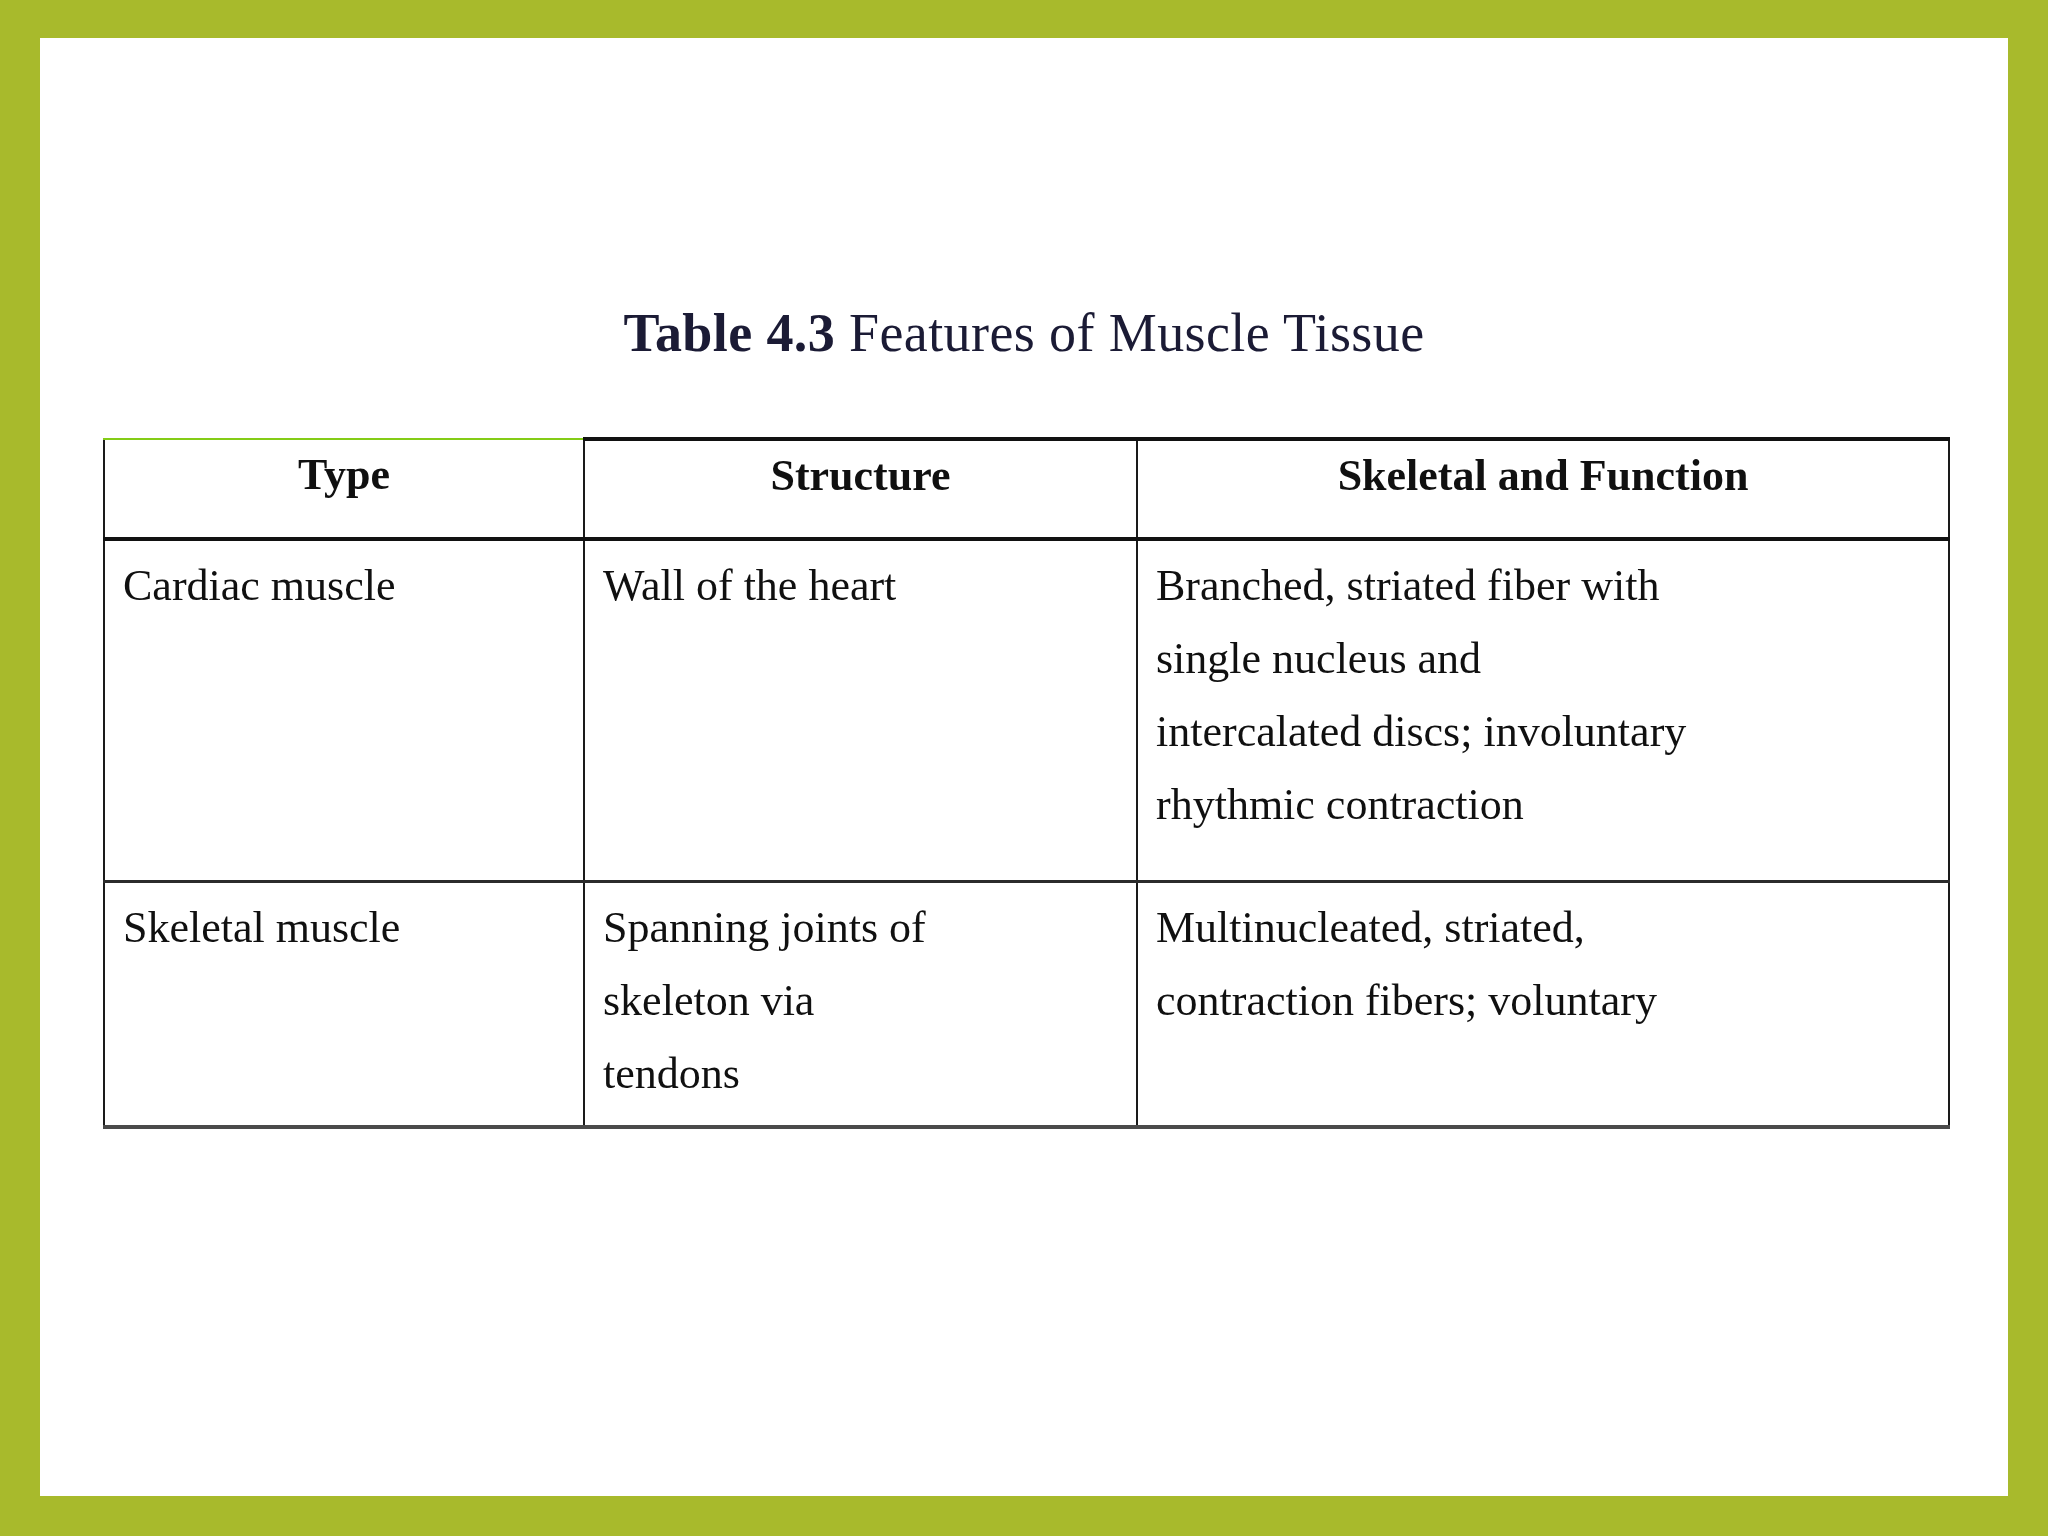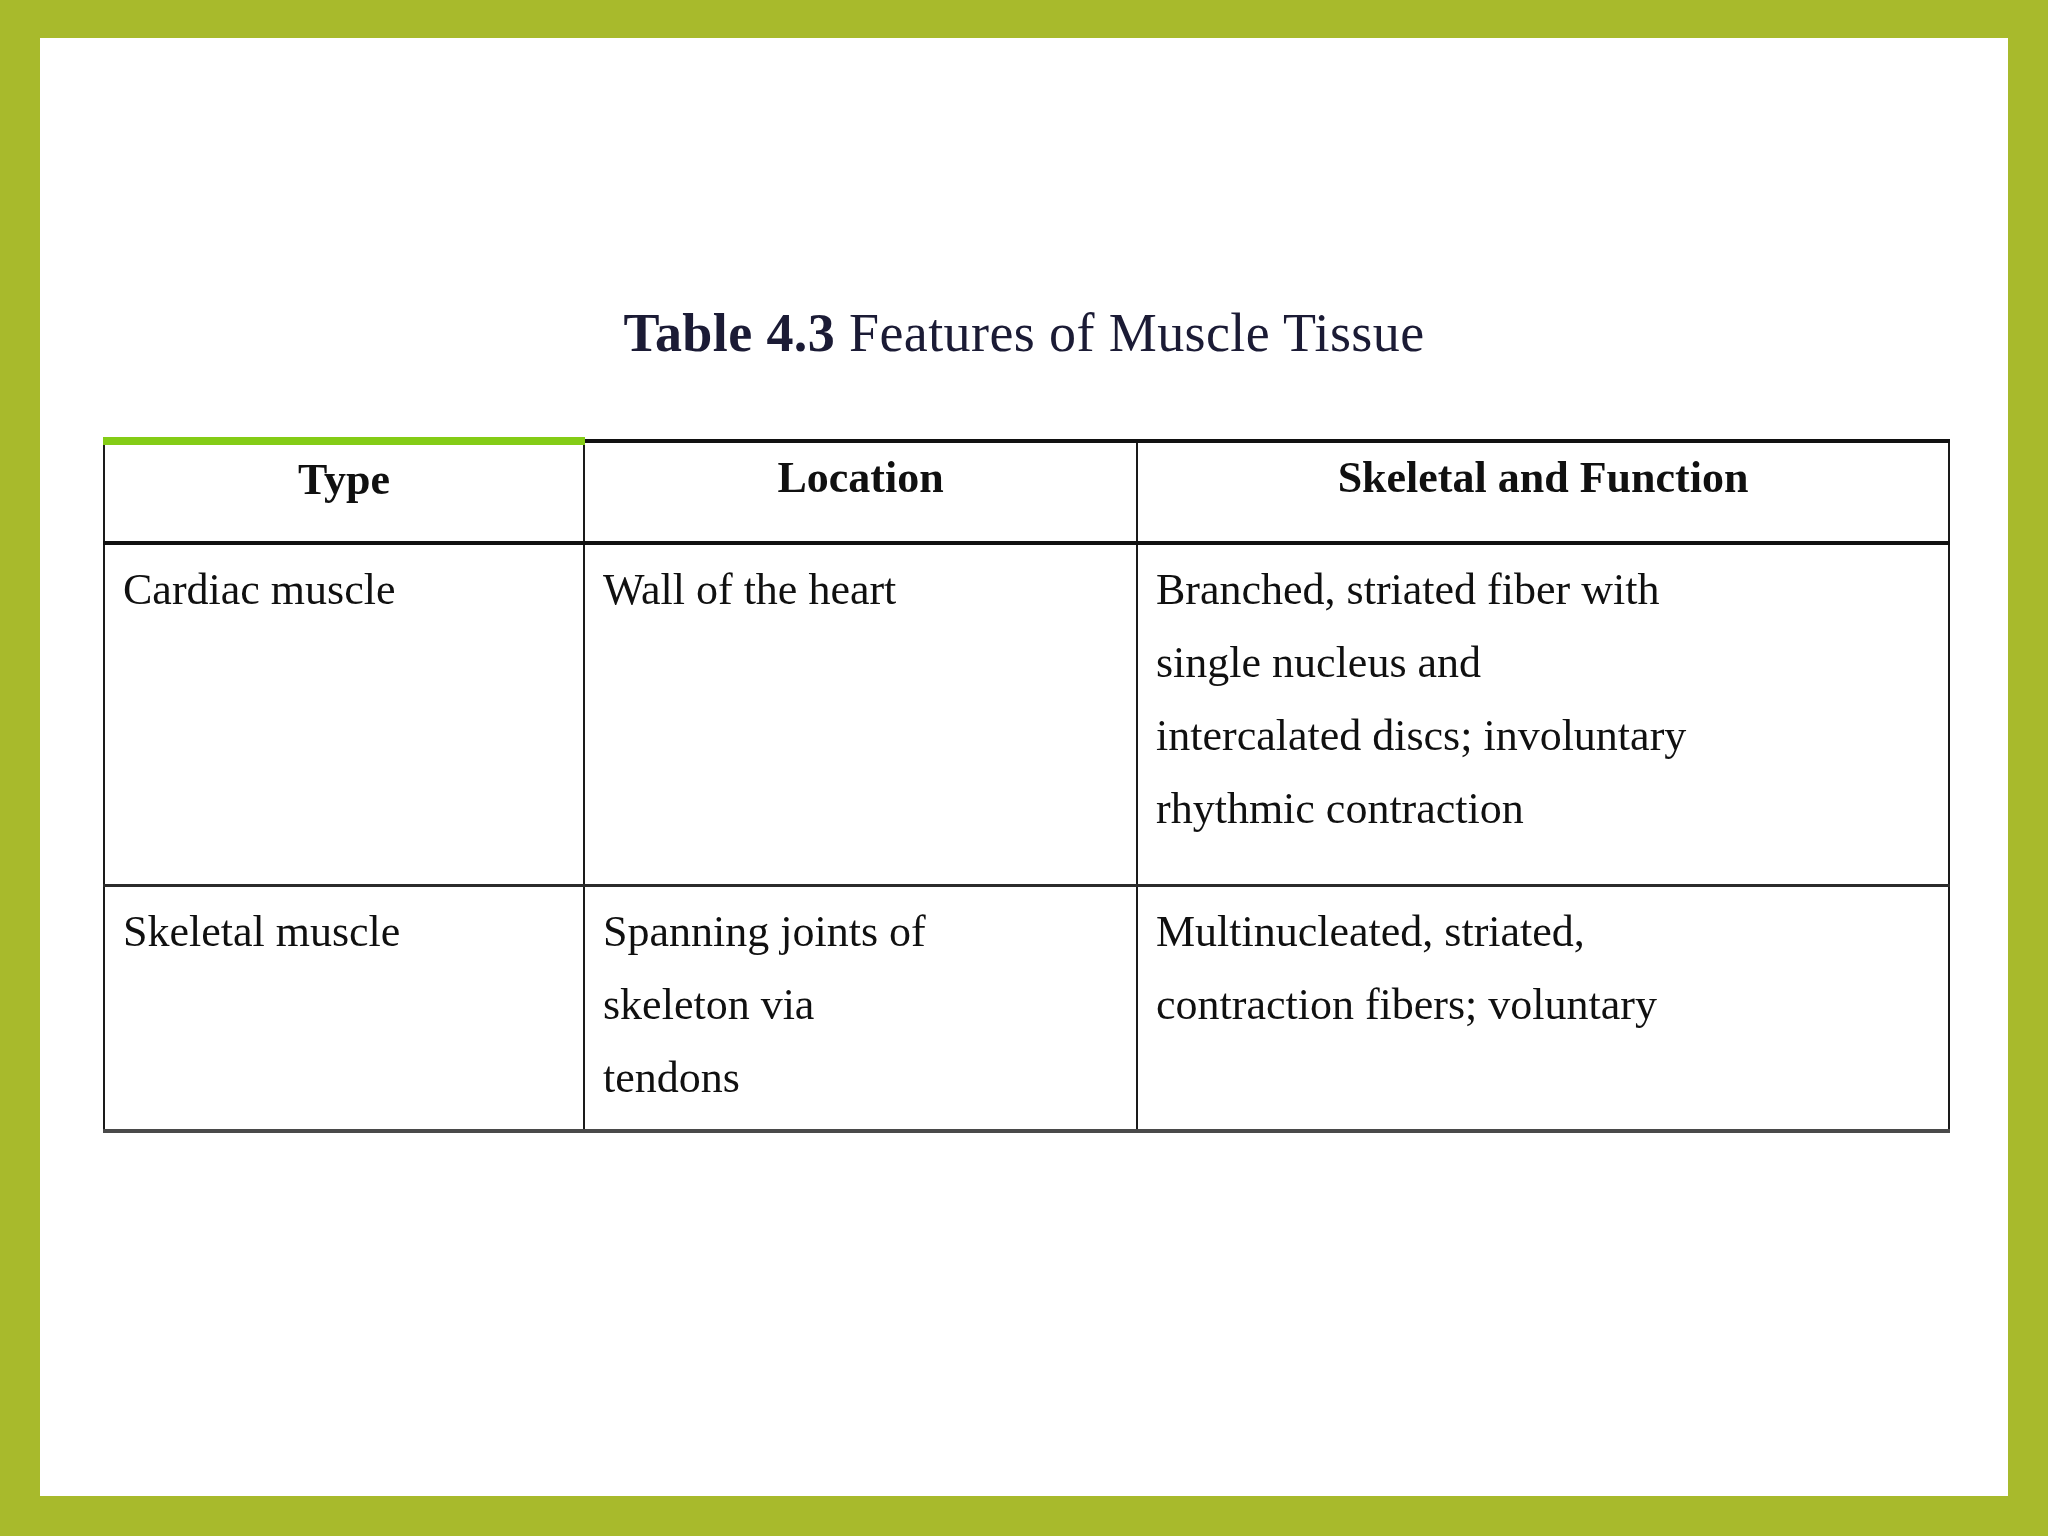--- a/index.html
+++ b/index.html
@@ -72,21 +72,21 @@
 
   table.tissue-table thead th {
     border-bottom: 4px solid #111111;
     text-align: center;
     font-weight: bold;
     font-size: 44px;
     line-height: 50px;
     height: 78px;
     padding: 10px 6px 8px 6px;
   }
-  table.tissue-table thead tr th:first-child { border-top: 8px solid #84cc16; }
+  table.tissue-table thead tr th:first-child { border-top: 2px solid #84cc16; }
   table.tissue-table thead tr th { border-top: 4px solid #111111; }
 
   table.tissue-table tbody td {
     font-size: 44px;
     line-height: 73px;
     padding: 8px 10px 14px 18px;
     border-bottom: 3px solid #2b2b2b;
   }
   table.tissue-table tbody tr:last-child td {
     border-bottom: 4px solid #4a4a4a;
@@ -120,21 +120,21 @@
     <div id="table-wrap">
       <table class="tissue-table">
         <colgroup>
           <col class="c-type">
           <col class="c-location">
           <col class="c-struct">
         </colgroup>
         <thead>
           <tr>
             <th>Type</th>
-            <th>Location</th>
+            <th>Structure</th>
             <th>Skeletal and Function</th>
           </tr>
         </thead>
         <tbody>
           <tr class="row-cardiac">
             <td class="cell-type">
                 <span class="cell-text">Cardiac muscle</span>
               </td>
             <td class="cell-location">
                 <span class="cell-text">Wall of the heart</span>

